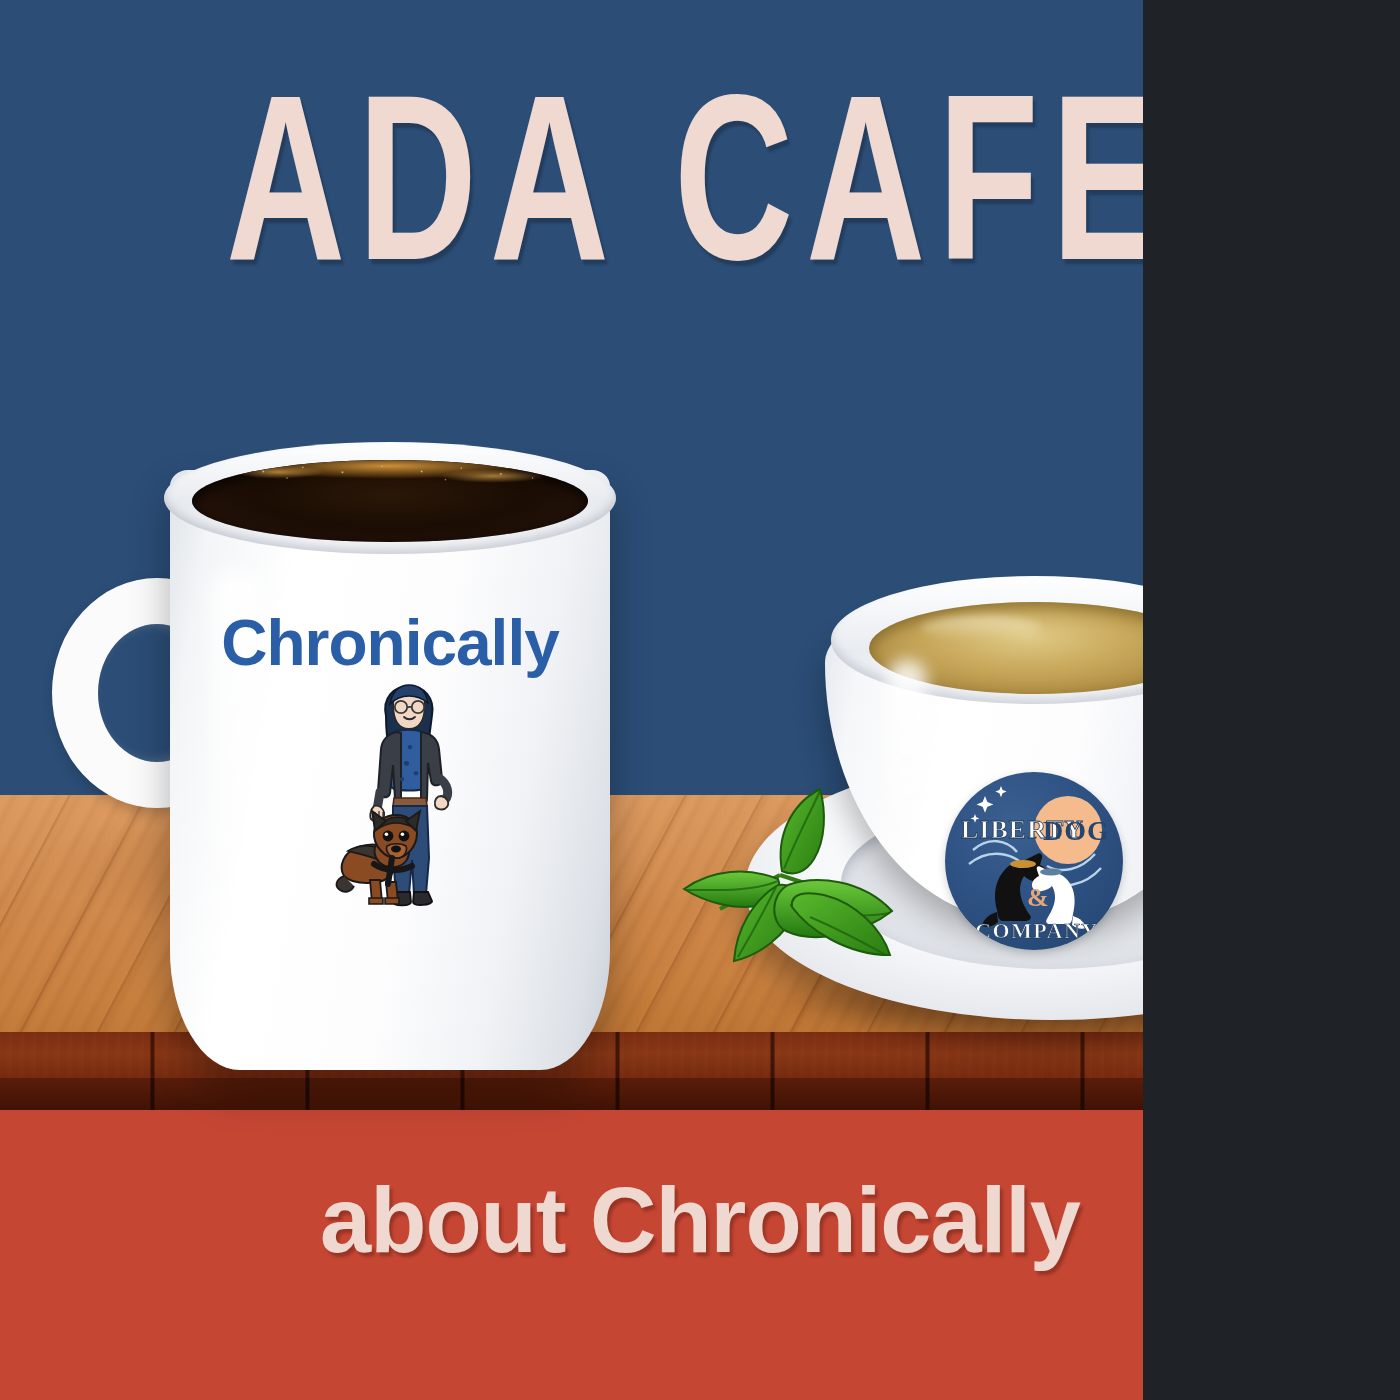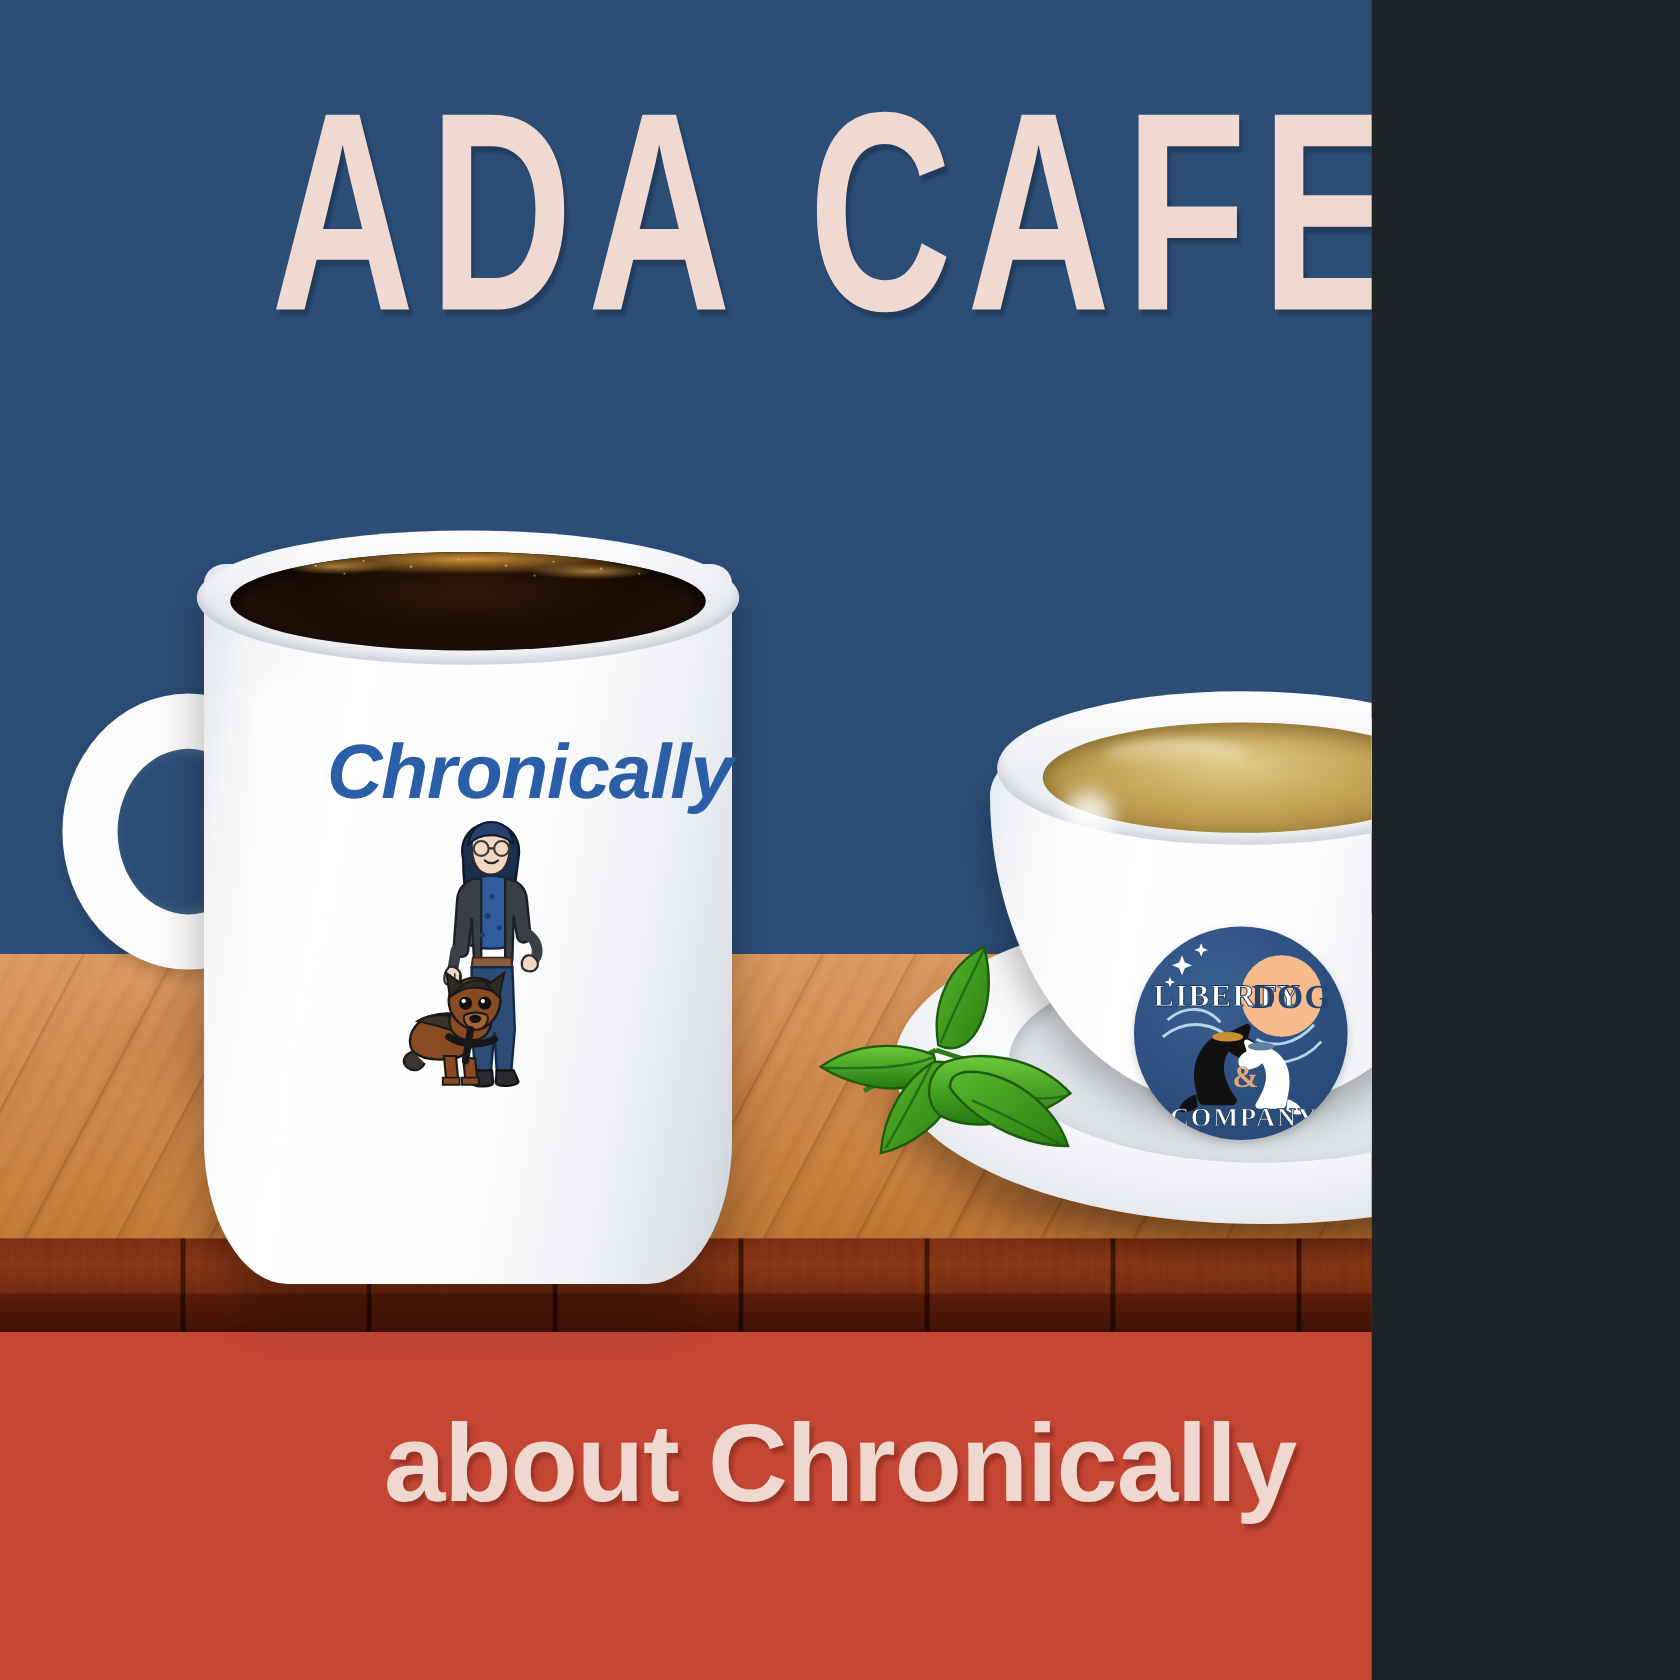--- a/index.html
+++ b/index.html
@@ -152,22 +152,22 @@
       radial-gradient(circle 2.2px at 64% 24%, rgba(255,215,145,.6), transparent 60%);
   }
   .mug-gloss{
     position:absolute;left:150px;top:150px;width:52px;height:420px;
     border-radius:40px;
     background:linear-gradient(180deg, rgba(255,255,255,.85), rgba(255,255,255,.10));
     filter:blur(9px);
   }
 
   .mug-text{
-    position:absolute;width:440px;left:110px;text-align:right;
-    color:#2a5ea6;font-weight:700;font-style:italic;
+    position:absolute;width:440px;left:110px;text-align:center;
+    color:#2a5ea6;font-weight:700;
   }
   .mug-text.top{top:188px;font-size:64px;letter-spacing:-1px;}
   .mug-text.bottom{top:490px;font-size:64px;letter-spacing:-1px;}
 
   
   .mug-art{position:absolute;left:274px;top:262px;width:150px;height:230px;}
 
   
   .saucer{
     position:absolute;left:745px;top:755px;width:615px;height:265px;

